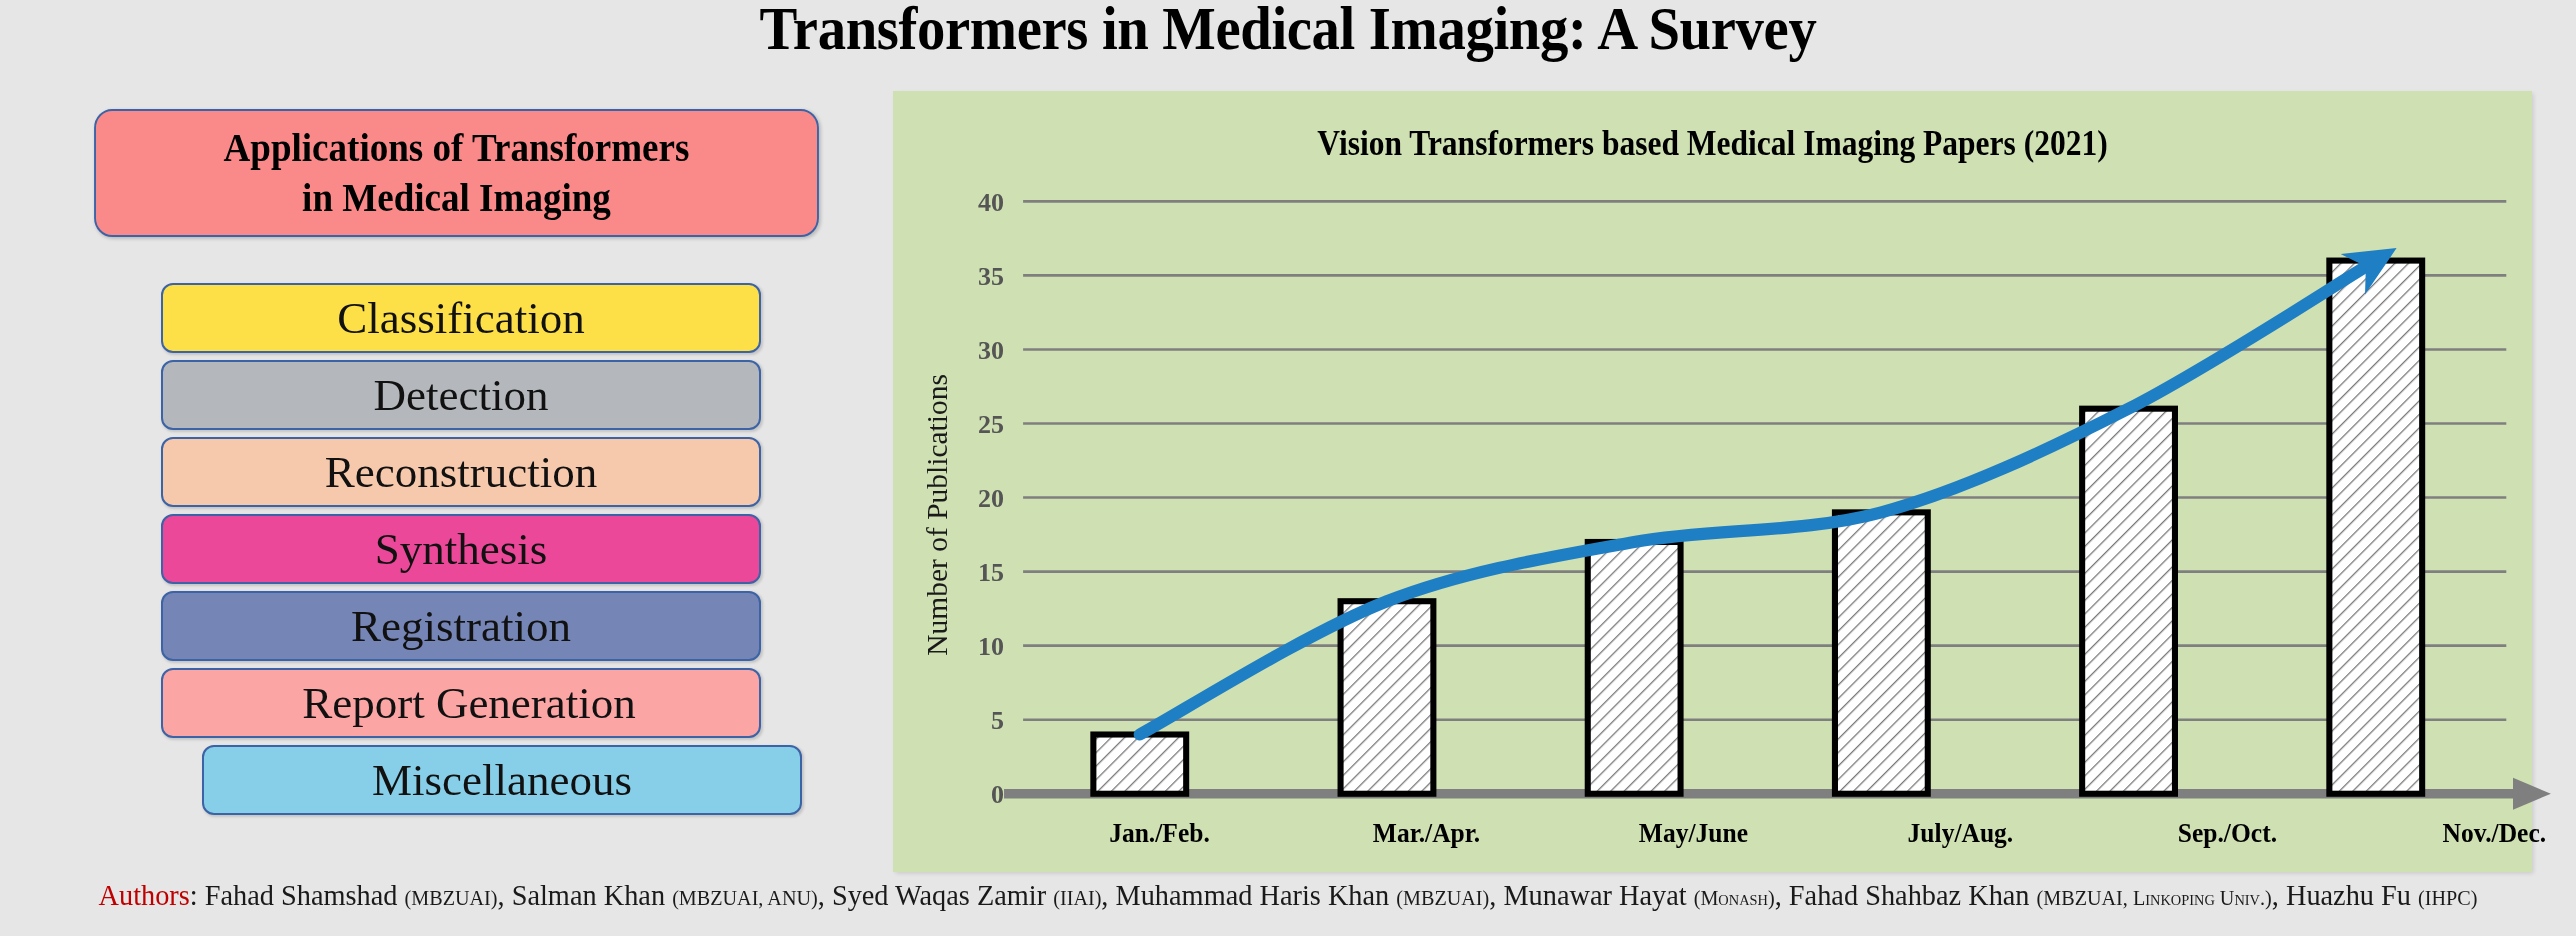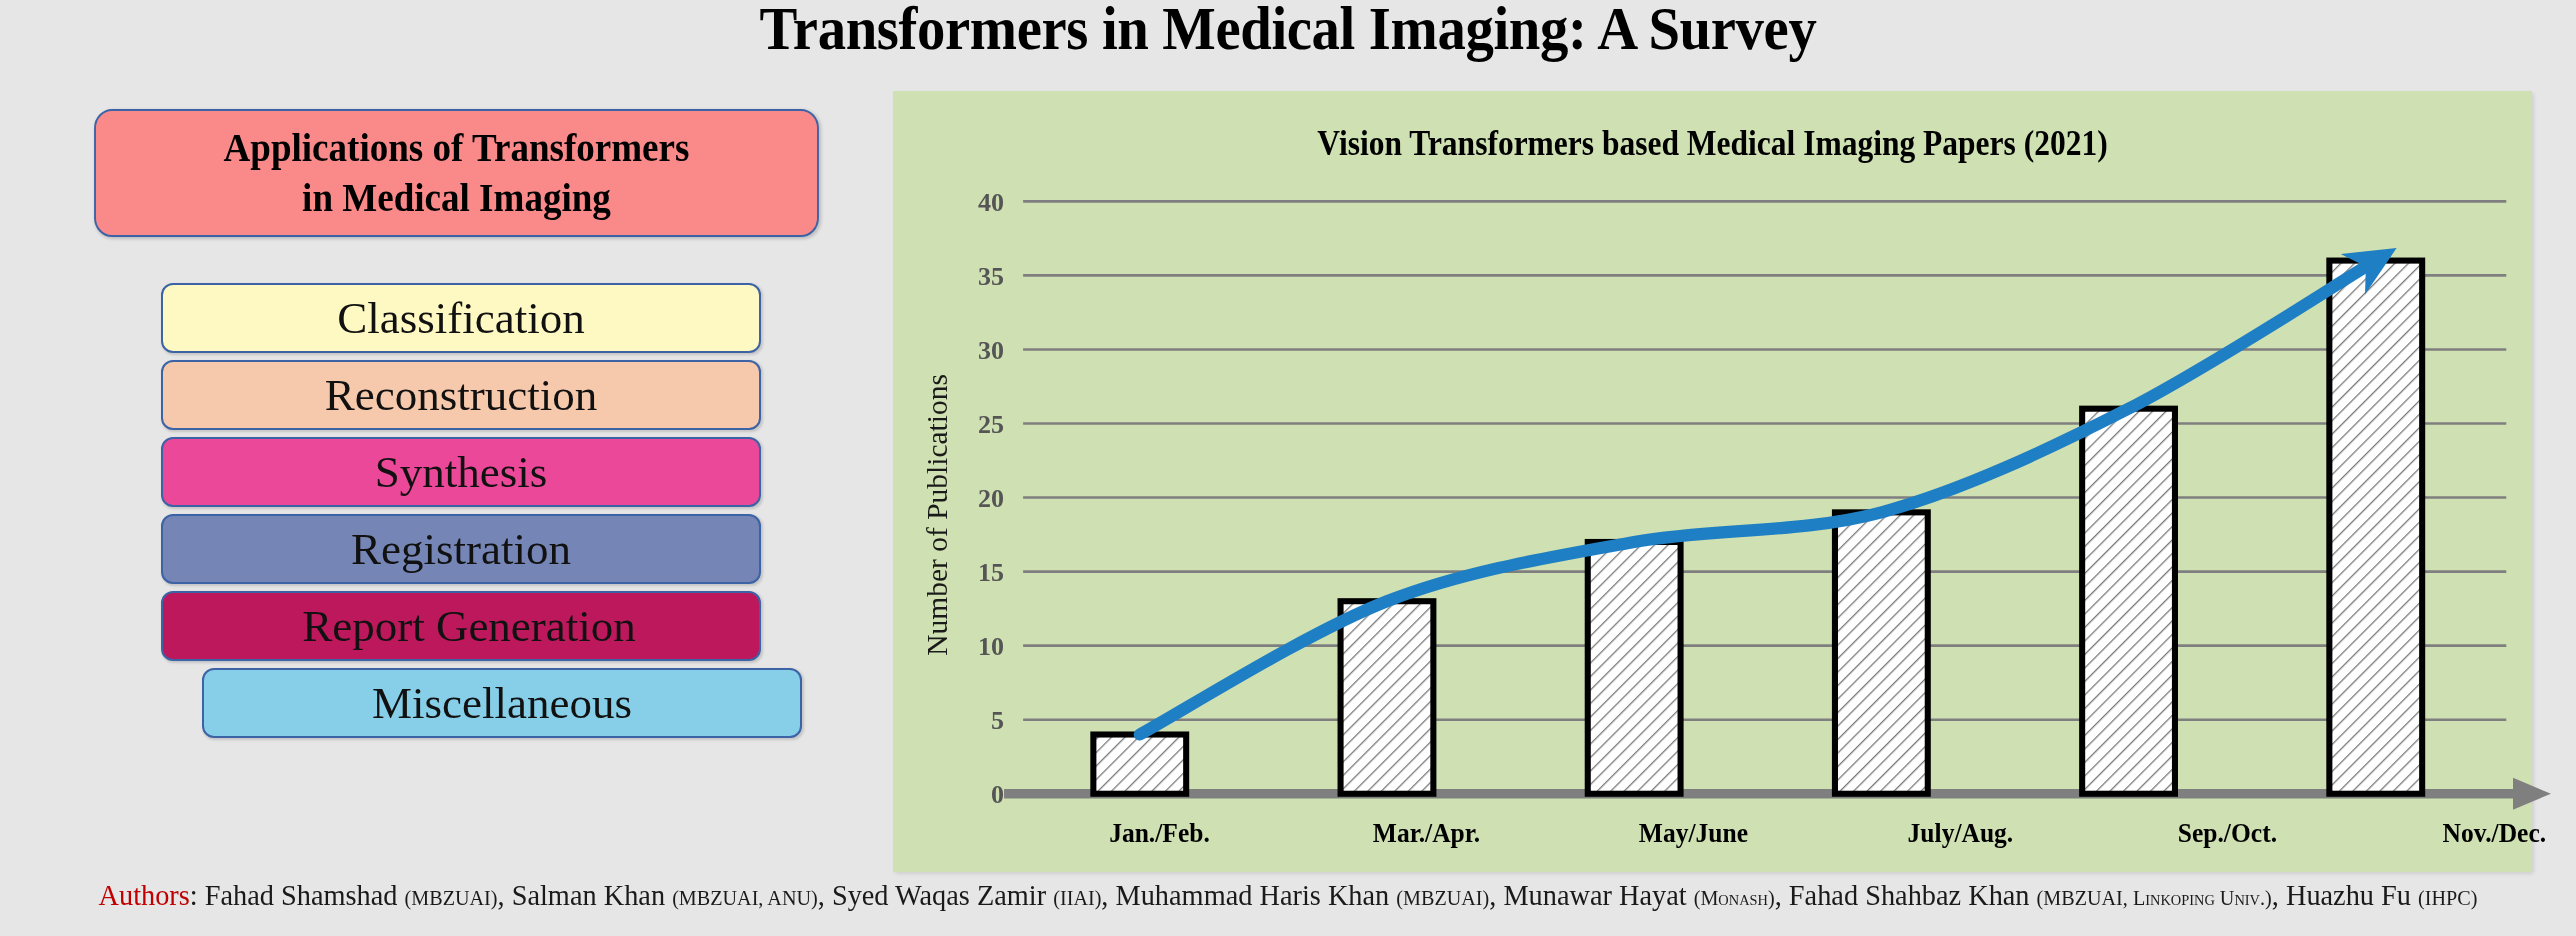--- a/index.html
+++ b/index.html
@@ -173,33 +173,36 @@
 <div id="left-column">
 
   <div id="applications-header">
     <div>
       <span>Applications of Transformers</span><br>
       <span>in Medical Imaging</span>
     </div>
   </div>
 
   <div id="category-list">
-      <div class="category-box" style="background: #fef9c3;">
+      <div class="category-box" style="background: #fde047;">
         <span>Classification</span>
+      </div>
+      <div class="category-box" style="background: rgb(180, 184, 189);">
+        <span>Detection</span>
       </div>
       <div class="category-box" style="background: rgb(247, 201, 172);">
         <span>Reconstruction</span>
       </div>
       <div class="category-box" style="background: #ec4899;">
         <span>Synthesis</span>
       </div>
       <div class="category-box" style="background: rgb(117, 133, 181);">
         <span>Registration</span>
       </div>
-      <div class="category-box" style="background: #be185d; padding-left: 16px;">
+      <div class="category-box" style="background: #fca5a5; padding-left: 16px;">
         <span>Report Generation</span>
       </div>
       <div class="category-box" style="background: rgb(135, 206, 232); margin-left: 41px;">
         <span>Miscellaneous</span>
       </div>
     </div>
 </div>
 
 <div id="chart-panel">
 

